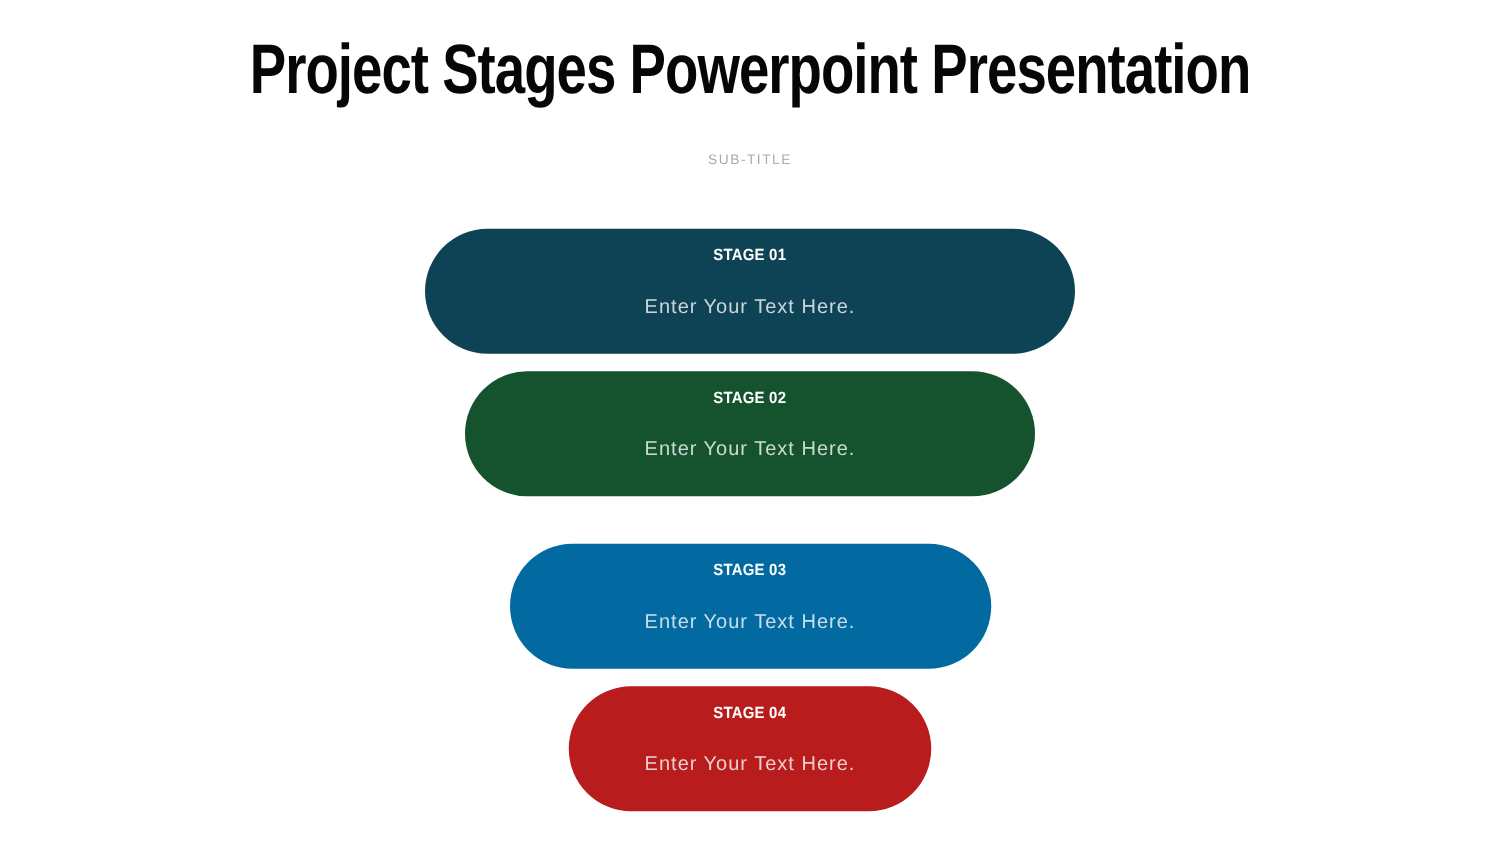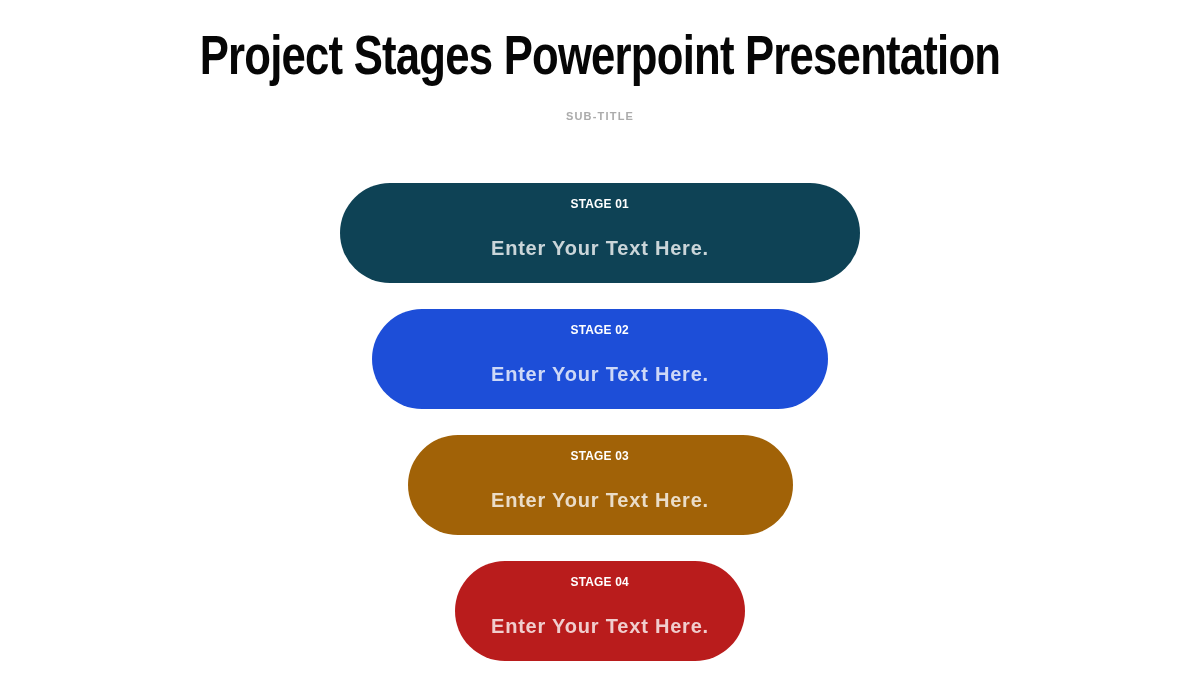--- a/index.html
+++ b/index.html
@@ -24,85 +24,85 @@
     font-size: 56px;
     font-weight: 700;
     color: #060606;
     letter-spacing: -1px;
     transform: scaleX(0.78);
     transform-origin: 50% 50%;
     white-space: nowrap;
   }
   .slide-subtitle {
     position: absolute;
-    top: 110px;
+    top: 122px;
     left: 0;
     width: 1200px;
     text-align: center;
     font-size: 11px;
-    font-weight: 700;
+    font-weight: 400;
     color: #ababab;
     letter-spacing: 1.2px;
   }
   .funnel {
     position: absolute;
     top: 183px;
     left: 0;
     width: 1200px;
     display: flex;
     flex-direction: column;
     align-items: center;
-    gap: 26px;
+    gap: 14px;
   }
   .pill {
     height: 100px;
     border-radius: 50px;
     display: flex;
     flex-direction: column;
     align-items: center;
     box-sizing: border-box;
   }
   .pill-label {
     margin-top: 13px;
     font-size: 13px;
     font-weight: 700;
     color: #ffffff;
     letter-spacing: 0.2px;
     transform: scaleX(0.92);
   }
   .pill-text {
     margin-top: 26px;
-    font-size: 20px;
-    font-weight: 700;
+    font-size: 16px;
+    font-weight: 400;
     color: rgba(255, 255, 255, 0.78);
     letter-spacing: 0.8px;
   }
 </style>
 </head>
 <body>
 
 <div class="slide">
 
   <div class="slide-title">Project Stages Powerpoint Presentation</div>
 
   <div class="slide-subtitle">SUB-TITLE</div>
 
   <div class="funnel">
 
     <div class="pill" style="background: rgb(14, 66, 85); width: 520px;">
       <div class="pill-label">STAGE 01</div>
       <div class="pill-text">Enter Your Text Here.</div>
     </div>
 
-    <div class="pill" style="background: #1d4ed8; width: 456px;">
+    <div class="pill" style="background: #14532d; width: 456px;">
       <div class="pill-label">STAGE 02</div>
       <div class="pill-text">Enter Your Text Here.</div>
     </div>
 
-    <div class="pill" style="background: #a16207; width: 385px;">
+    <div class="pill" style="background: #0369a1; width: 385px; margin-top: 24px;">
       <div class="pill-label">STAGE 03</div>
       <div class="pill-text">Enter Your Text Here.</div>
     </div>
 
     <div class="pill" style="background: #b91c1c; width: 290px;">
       <div class="pill-label">STAGE 04</div>
       <div class="pill-text">Enter Your Text Here.</div>
     </div>
 
   </div>

